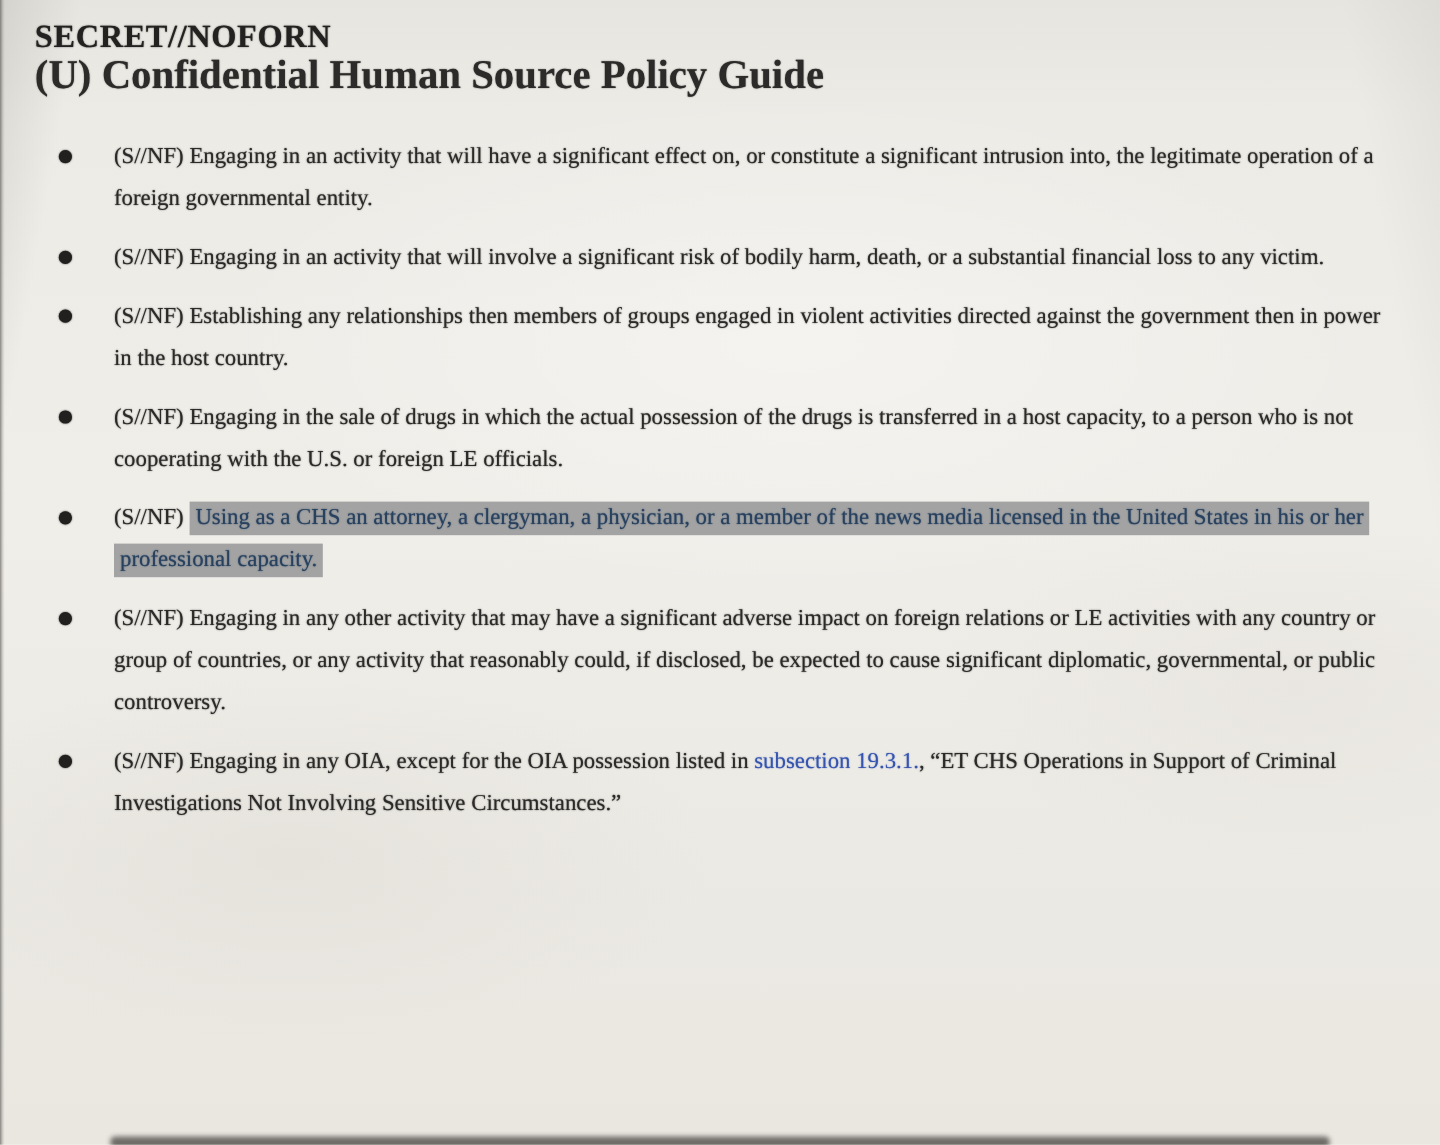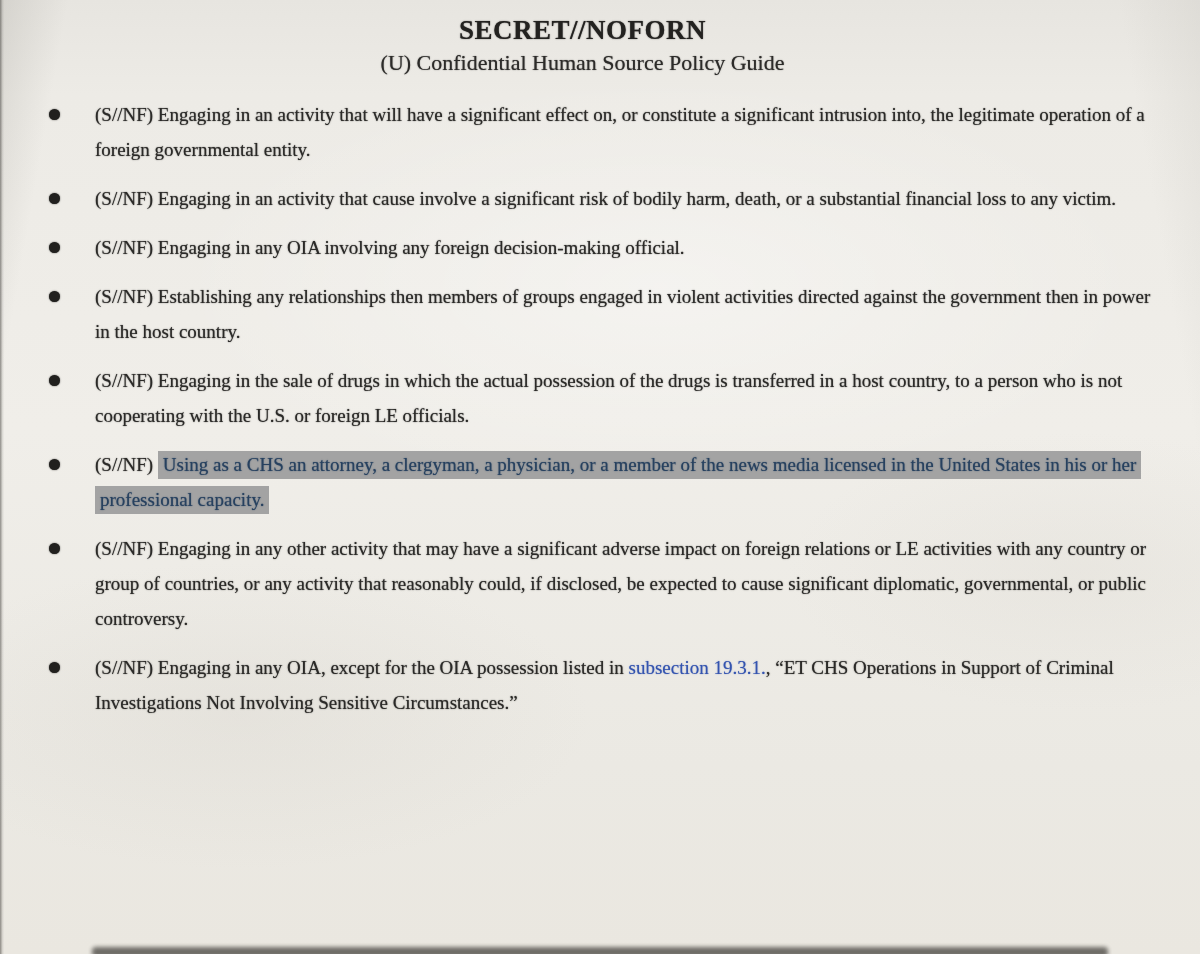--- a/index.html
+++ b/index.html
@@ -35,36 +35,35 @@
       radial-gradient(ellipse 700px 300px at 55% 30%, rgba(255,255,255,0.35), transparent 70%),
       radial-gradient(ellipse 500px 220px at 20% 75%, rgba(210,206,198,0.25), transparent 70%),
       radial-gradient(ellipse 420px 200px at 90% 60%, rgba(214,210,202,0.22), transparent 70%);
   }
   .doc {
     position: relative;
     padding: 14px 48px 0 45px;
     
   }
   .doc-header {
-    text-align: center;
-    margin-bottom: 18px;
+    margin-bottom: 34px;
     transform: translateX(-16px);
   }
   .classification-banner {
     font-size: 27px;
     font-weight: bold;
     letter-spacing: 0.5px;
     line-height: 32px;
     color: #232220;
     text-shadow: 0 0 1.3px rgba(35,34,32,0.8);
   }
   .doc-title {
-    font-size: 22px;
+    font-size: 34px;
     line-height: 33px;
-    font-weight: 400;
+    font-weight: 700;
     color: #2c2b29;
     text-shadow: 0 0 1.2px rgba(44,43,41,0.75);
   }
   ul.policy-list {
     list-style: none;
     margin: 0;
     padding: 0;
   }
   ul.policy-list li {
     position: relative;
@@ -129,39 +128,34 @@
 
     <li>
       <span class="bullet-dot"></span>
       <span>(S//NF)</span>
       <span>Engaging in an activity that will have a significant effect on, or constitute a significant intrusion into, the legitimate operation of a foreign governmental entity.</span>
     </li>
 
     <li>
       <span class="bullet-dot"></span>
       <span>(S//NF)</span>
-      <span>Engaging in an activity that cause involve a significant risk of bodily harm, death, or a substantial financial loss to any victim.</span>
+      <span>Engaging in an activity that will involve a significant risk of bodily harm, death, or a substantial financial loss to any victim.</span>
     </li>
 
-    <li>
-      <span class="bullet-dot"></span>
-      <span>(S//NF)</span>
-      <span>Engaging in any OIA involving any foreign decision-making official.</span>
-    </li>
 
     <li>
       <span class="bullet-dot"></span>
       <span>(S//NF)</span>
       <span>Establishing any relationships then members of groups engaged in violent activities directed against the government then in power in the host country.</span>
     </li>
 
     <li>
       <span class="bullet-dot"></span>
       <span>(S//NF)</span>
-      <span>Engaging in the sale of drugs in which the actual possession of the drugs is transferred in a host country, to a person who is not cooperating with the U.S. or foreign LE officials.</span>
+      <span>Engaging in the sale of drugs in which the actual possession of the drugs is transferred in a host capacity, to a person who is not cooperating with the U.S. or foreign LE officials.</span>
     </li>
 
     <li>
       <span class="bullet-dot"></span>
       <span>(S//NF)</span>
       <mark class="hl"><span>Using as a CHS an attorney, a clergyman, a physician, or a member of the news media licensed in the United States in his or her professional capacity.</span></mark>
     </li>
 
 
     <li>

